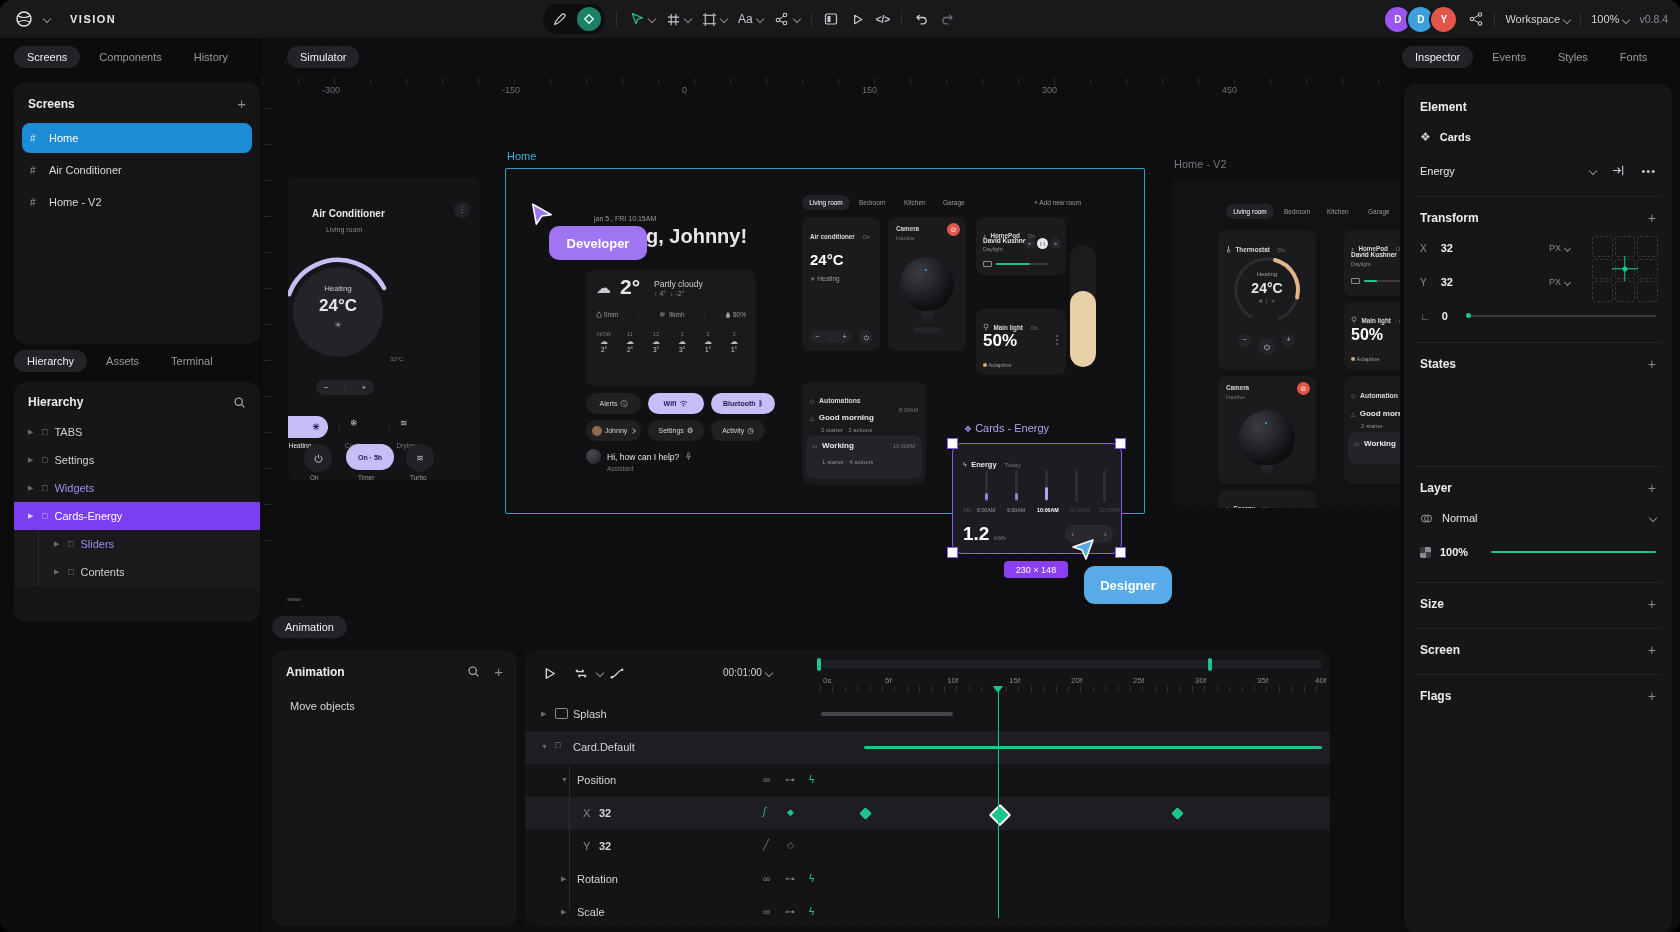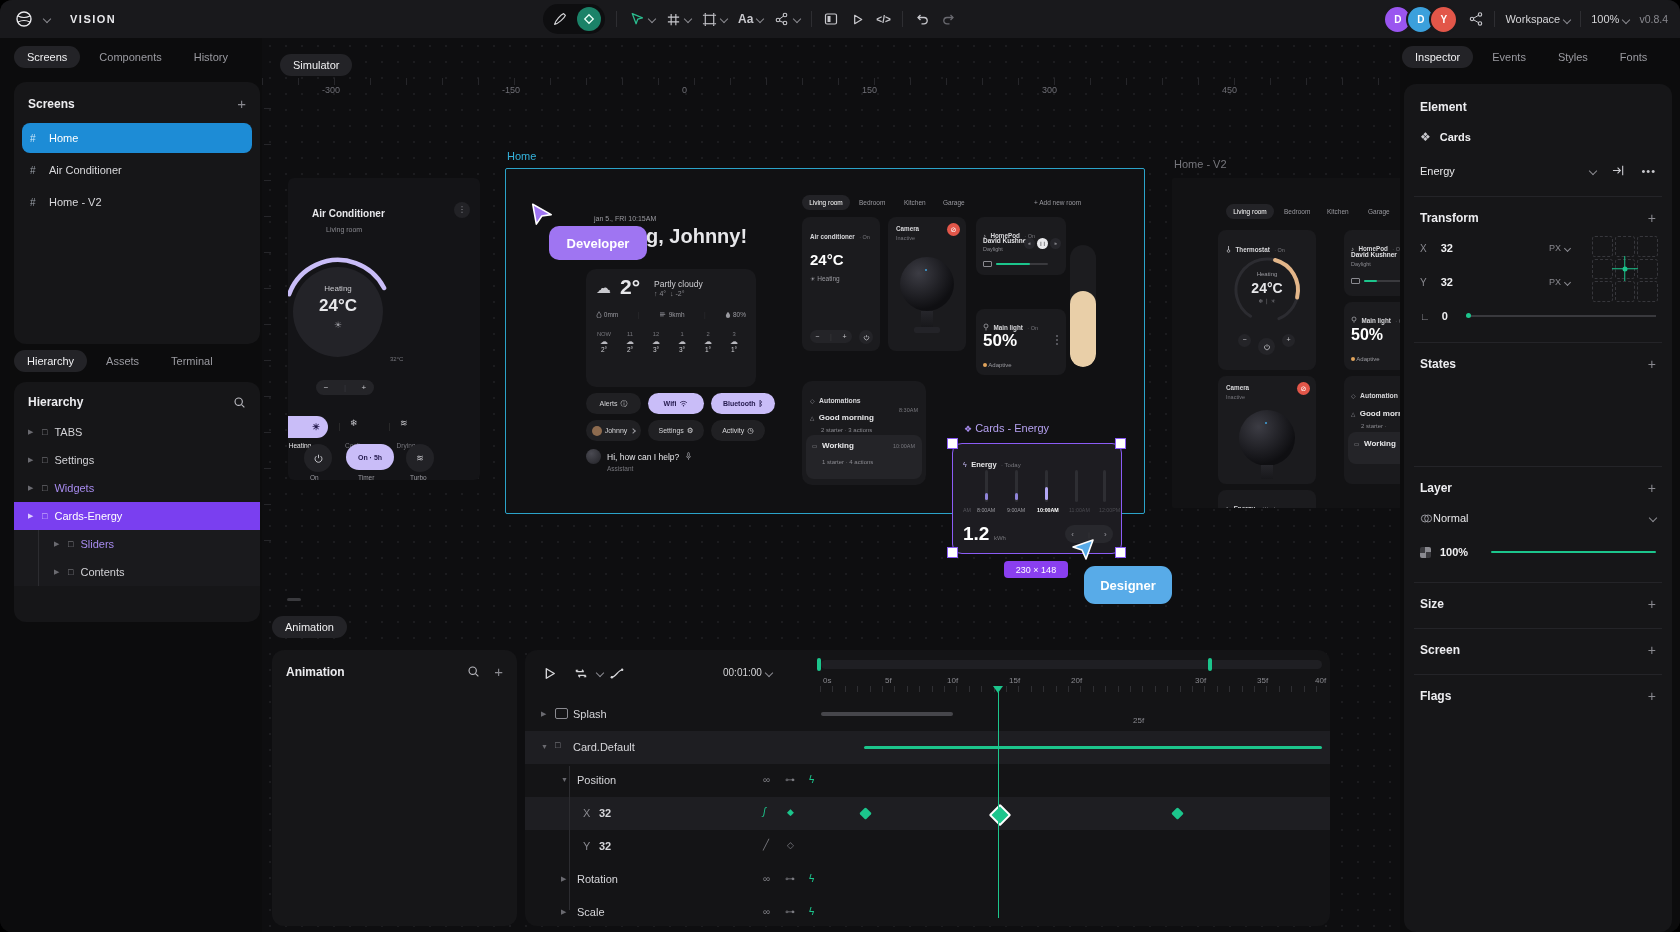--- a/index.html
+++ b/index.html
@@ -152,21 +152,21 @@
           </svg>
         <span class="chev"></span>
       </span>
       <span class="ticon">
         <svg width="15" height="15" viewBox="0 0 16 16">
             <rect x="3.5" y="3.5" width="9" height="9" fill="none" stroke="#c9c9ce" stroke-width="1.2"></rect>
             <path d="M3.5 1v2M12.5 1v2M3.5 13v2M12.5 13v2M1 3.5h2M13 3.5h2M1 12.5h2M13 12.5h2" stroke="#c9c9ce" stroke-width="1.2"></path>
           </svg>
         <span class="chev"></span>
       </span>
-      <span class="ticon" style="font-size:12px;color:#c9c9ce;font-weight:bold;">Aa<span class="chev"></span></span>
+      <span class="ticon" style="font-size:12px;color:#c9c9ce;">Aa<span class="chev"></span></span>
       <span class="ticon">
         <svg width="16" height="16" viewBox="0 0 16 16">
             <circle cx="11" cy="4" r="1.8" fill="none" stroke="#c9c9ce" stroke-width="1.1"></circle>
             <circle cx="4" cy="9" r="1.8" fill="none" stroke="#c9c9ce" stroke-width="1.1"></circle>
             <circle cx="11" cy="12" r="1.8" fill="none" stroke="#c9c9ce" stroke-width="1.1"></circle>
             <path d="M5.6 8l3.8-2.8M5.8 10l3.4 1.4" stroke="#c9c9ce" stroke-width="1"></path>
           </svg>
         <span class="chev"></span>
       </span>
       <div class="sep"></div>
@@ -292,21 +292,21 @@
             <span class="fic">□</span>
             <span>Contents</span>
           </div>
       </div>
     </div>
   </div>
 
   <div class="center">
     <div class="canvas"></div>
 
-    <div class="tabrow" style="left:18px;top:8px;margin-top:8px;">
+    <div class="tabrow" style="left:25px;top:8px;">
         <span class="tab active">Simulator</span>
       </div>
 
     <div class="ruler">
       <span class="rlabel" style="left:60px;">-300</span>
       <span class="rlabel" style="left:240px;">-150</span>
       <span class="rlabel" style="left:420px;">0</span>
       <span class="rlabel" style="left:600px;">150</span>
       <span class="rlabel" style="left:780px;">300</span>
       <span class="rlabel" style="left:960px;">450</span>
@@ -679,20 +679,21 @@
         <span style="display:flex;align-items:center;gap:14px;">
           <span class="licon">
               <svg width="13" height="13" viewBox="0 0 16 16">
                 <circle cx="7" cy="7" r="4.5" fill="none" stroke="#b9b9bf" stroke-width="1.4"></circle>
                 <line x1="10.5" y1="10.5" x2="14" y2="14" stroke="#b9b9bf" stroke-width="1.4"></line>
               </svg>
             </span>
           <span class="licon" style="font-size:15px;">+</span>
         </span>
       </div>
+      <div class="anim-item">Move objects</div>
     </div>
 
     <div class="timeline">
 
       <span class="abs" style="left:16px;top:15px;">
         <svg width="17" height="17" viewBox="0 0 16 16">
             <path d="M5 3.5v9l7.5-4.5z" fill="none" stroke="#d5d5d8" stroke-width="1.3" stroke-linejoin="round"></path>
           </svg>
       </span>
       <span class="abs" style="left:48px;top:16px;">
@@ -714,21 +715,21 @@
       <div class="abs" style="left:296px;right:8px;top:10px;height:9px;border-radius:5px;background:#1f1f23;"></div>
       <div class="abs" style="left:292px;top:8px;width:4px;height:13px;border-radius:2px;background:#1cc58c;"></div>
       <div class="abs" style="left:683px;top:8px;width:4px;height:13px;border-radius:2px;background:#1cc58c;"></div>
 
       <div class="abs" style="left:295px;right:4px;top:36px;height:6px;background:repeating-linear-gradient(90deg,#2f2f33 0 1px,transparent 1px 12.4px);"></div>
       <span class="tl-ruler-lab" style="left:298px;">0s</span>
       <span class="tl-ruler-lab" style="left:360px;">5f</span>
       <span class="tl-ruler-lab" style="left:422px;">10f</span>
       <span class="tl-ruler-lab" style="left:484px;">15f</span>
       <span class="tl-ruler-lab" style="left:546px;">20f</span>
-      <span class="tl-ruler-lab" style="left:608px;margin-top:40px;">25f</span>
+      <span class="tl-ruler-lab" style="left:608px;">25f</span>
       <span class="tl-ruler-lab" style="left:670px;">30f</span>
       <span class="tl-ruler-lab" style="left:732px;">35f</span>
       <span class="tl-ruler-lab" style="left:790px;">40f</span>
 
       <div class="tl-band" style="top:48px;"></div>
       <div class="tl-band hl" style="top:81px;"></div>
       <div class="tl-band" style="top:114px;"></div>
       <div class="tl-band hl" style="top:147px;"></div>
       <div class="tl-band" style="top:180px;"></div>
       <div class="tl-band" style="top:213px;"></div>
@@ -863,21 +864,21 @@
         </div>
 
 
       <div class="idiv" style="top:382px;"></div>
 
       <div class="isec" style="top:396px;">
           <span class="ihead">Layer</span>
           <span class="iplus">+</span>
         </div>
 
-      <div class="irow" style="top:428px;">
+      <div class="irow" style="top:428px;gap:9px;">
         <span>
             <svg width="13" height="11" viewBox="0 0 16 12">
               <circle cx="6" cy="6" r="4.3" fill="none" stroke="#9a9aa0" stroke-width="1.2"></circle>
               <circle cx="10" cy="6" r="4.3" fill="none" stroke="#9a9aa0" stroke-width="1.2"></circle>
             </svg>
           </span>
         <span style="font-size:11px;color:#e8e8ea;">Normal</span>
         <span class="chev" style="margin-left:auto;"></span>
       </div>
       <div class="irow" style="top:462px;gap:9px;">

